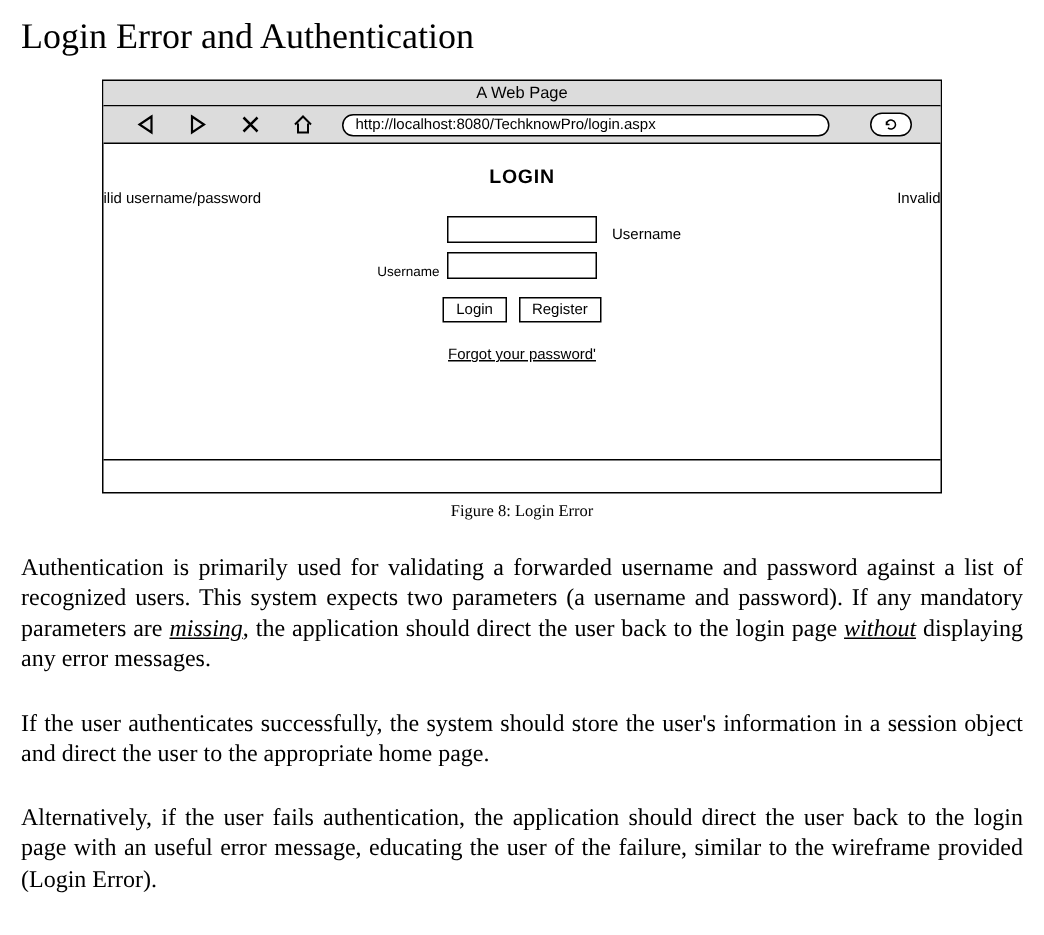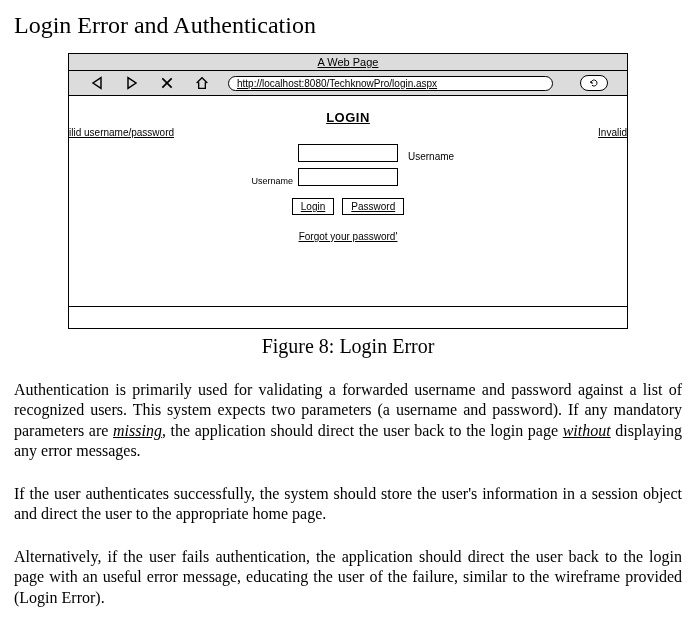--- a/index.html
+++ b/index.html
@@ -17,21 +17,20 @@
     margin-bottom: 14px;
   }
   
   .figure-wrap {
     width: 560px;
     margin: 0 auto 8px auto;
   }
   .browser {
     border: 1.5px solid #000;
     background: #fff;
-    text-decoration: underline;
   }
   .tab-bar {
     background: #dcdcdc;
     text-align: center;
     font-size: 11px;
     padding: 2px 0;
     border-bottom: 1.5px solid #000;
     font-family: Arial, sans-serif;
   }
   .addr-bar {
@@ -133,21 +132,21 @@
     text-decoration: underline;
     margin-top: 16px;
     font-family: Arial, sans-serif;
   }
   .bottom-strip {
     border-top: 1.5px solid #000;
     height: 22px;
   }
   .caption {
     text-align: center;
-    font-size: 20px;
+    font-size: 11px;
     margin-top: 6px;
   }
   
   .para {
     font-size: 16px;
     text-align: justify;
     margin-top: 22px;
     line-height: 1.28;
   }
   .u { text-decoration: underline; font-style: italic; }
@@ -198,21 +197,21 @@
       <div class="field-row">
         <input class="wire-input" style="">
         <span class="field-label-right">Username</span>
       </div>
       <div class="field-row">
         <span class="field-label-left">Username</span>
         <input class="wire-input" type="password" style="">
       </div>
       <div class="btn-row">
         <button class="wire-btn">Login</button>
-        <button class="wire-btn">Password</button>
+        <button class="wire-btn">Register</button>
       </div>
       <div class="forgot">Forgot your password'</div>
     </div>
     <div class="bottom-strip"></div>
   </div>
   <div class="caption">Figure 8: Login Error</div>
 </div>
 
 <p class="para">
   <span>Authentication is primarily used for validating a forwarded username and password against a list of recognized users. This system expects two parameters (a username and password). If any mandatory parameters are </span><span class="u">missing</span><span>, the application should direct the user back to the login page </span><span class="u">without</span><span> displaying any error messages.</span>

